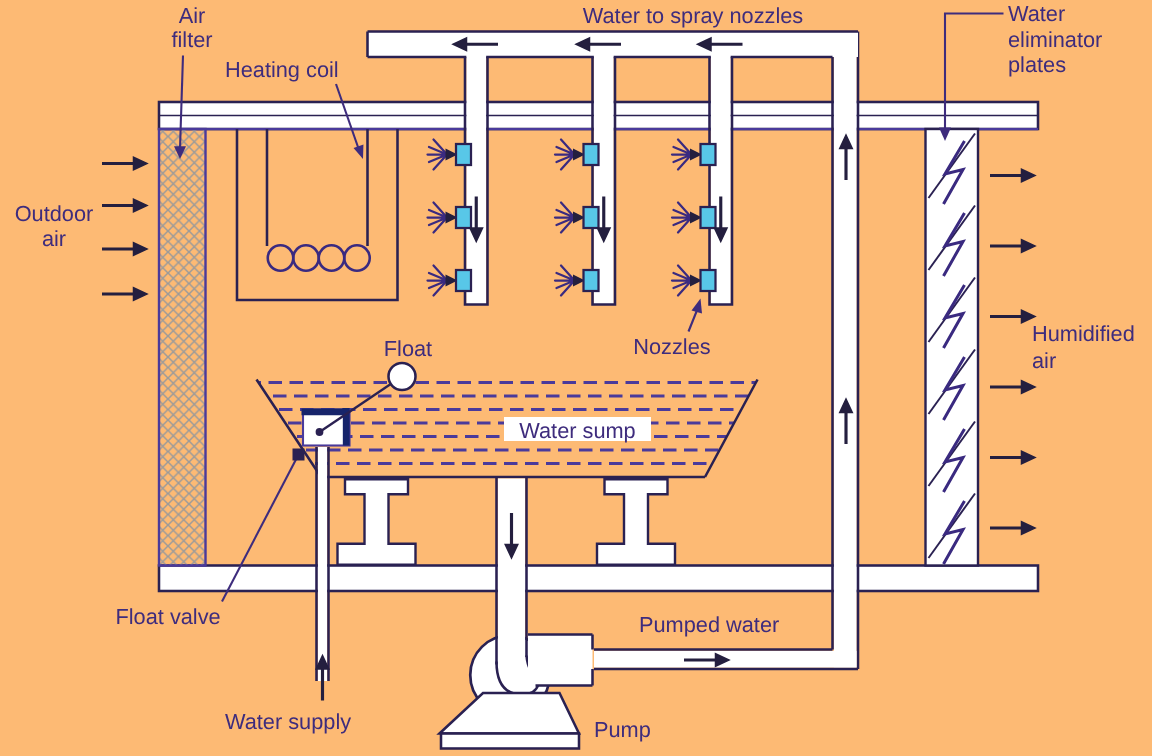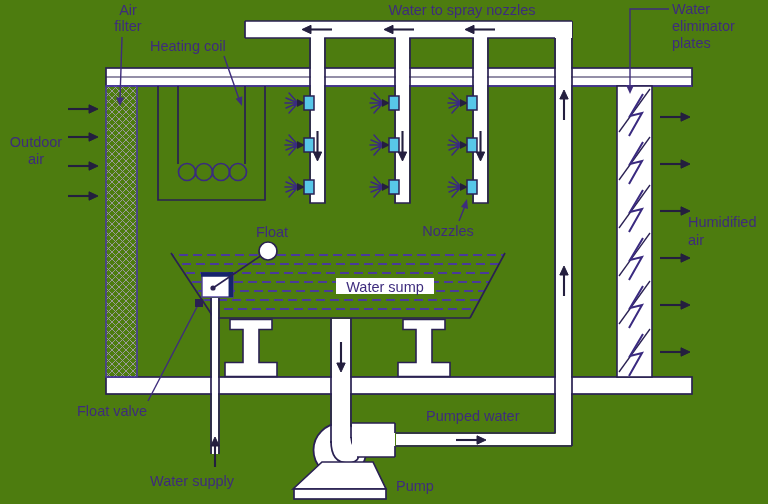--- a/index.html
+++ b/index.html
@@ -1,20 +1,20 @@
 <!DOCTYPE html>
 <html><head>
 <meta charset="utf-8">
 <style>
   :root{
     --ink:#2a2152; --txt:#3e2c7d; --pur:#4a3a9b; --arrow:#241f3f;
     --cyan:#58c7e8; --navy:#16246b; --hatch:#9a9a9a;
   }
   html,body{margin:0;padding:0;background:#ffffff;}
-  .stage{width:768px;height:504px;position:relative;background:#4d7c0f;overflow:hidden;}
+  .stage{width:768px;height:504px;position:relative;background:#fdba74;overflow:hidden;}
   svg{display:block;}
   text{font-family:"Liberation Sans","DejaVu Sans",sans-serif;font-size:14.5px;fill:var(--txt);}
   .struct{stroke:var(--ink);stroke-width:1.7;fill:none;}
   .white{fill:#fff;stroke:none;}
   .lead{stroke:var(--txt);stroke-width:1.4;fill:none;}
 </style>
 </head>
 <body>
 
 <div class="stage">

